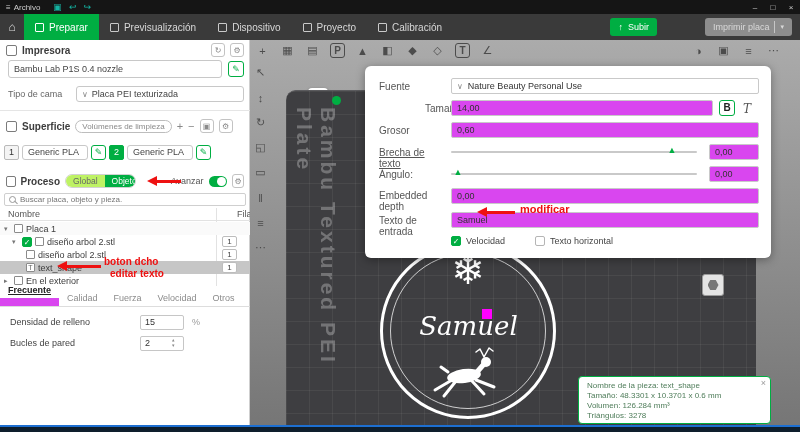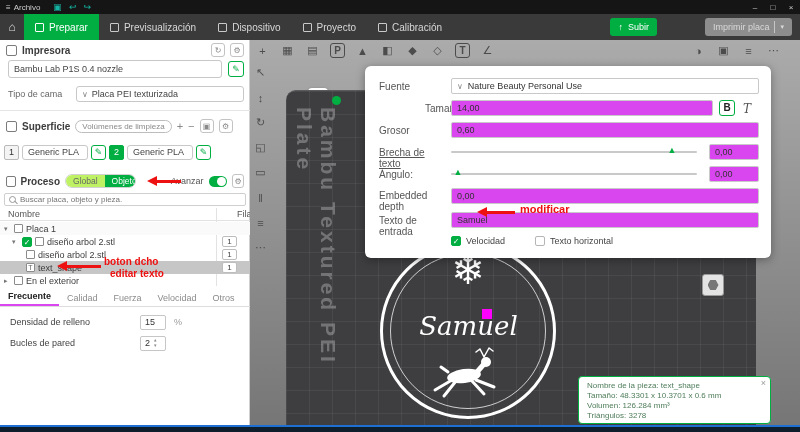--- a/index.html
+++ b/index.html
@@ -56,24 +56,24 @@
   .tcol-sep { position:absolute; left:216px; top:168px; width:1px; height:78px; background:#e2e2e2; }
   .trow { position:absolute; left:0; width:250px; height:13px; display:flex; align-items:center; gap:3px; font-size:9px; color:#3d3d3d; }
   .trow.selected { background:#c6c6c6; }
   .caret { color:#777; font-size:7px; width:7px; }
   .cb { width:10px; height:10px; border:1px solid #b5b5b5; border-radius:2px; background:#fff; font-size:8px; line-height:9px; text-align:center; }
   .cb.on { background:#00ae42; border-color:#00ae42; color:#fff; }
   .t-ic { width:9px; height:9px; border:1px solid #8b8b8b; border-radius:1px; flex:none; font-size:7px; line-height:8px; text-align:center; color:#666; background:#fff; }
   .fila-box { position:absolute; left:222px; width:15px; height:11px; border:1px solid #bdbdbd; border-radius:2px; text-align:center; line-height:10px; font-size:8px; background:#fff; color:#444; }
   .ptabs { position:absolute; left:0; top:250px; width:250px; height:17px; border-bottom:1px solid #ddd; display:flex; align-items:flex-end; gap:0; }
   .ptab { font-size:9px; color:#8b8b8b; padding:0 8px 3px 8px; }
-  .ptab.active { color:#222; font-weight:bold; border-bottom:2px solid #d946ef; }
+  .ptab.active { color:#222; font-weight:bold; border-bottom:8px solid #d946ef;text-decoration:underline; }
   .prow { position:absolute; left:0; width:250px; height:16px; display:flex; align-items:center; }
   .prow .plabel { margin-left:10px; width:130px; color:#444; }
-  .pinput { width:26px; height:15px; border:1px solid #c6c6c6; border-radius:2px; font-size:9px; padding:0 4px; color:#333; font-family:"Liberation Sans",sans-serif; }
+  .pinput { width:44px; height:15px; border:1px solid #c6c6c6; border-radius:2px; font-size:9px; padding:0 4px; color:#333; font-family:"Liberation Sans",sans-serif; }
   .punit { margin-left:8px; color:#999; }
   .spin { display:flex; flex-direction:column; margin-left:-12px; color:#888; font-size:5px; line-height:5px; }
 
   
   .viewport { position:absolute; left:250px; top:40px; width:550px; height:385px; background:linear-gradient(#ababab, #767676); overflow:hidden; }
   .tchip { position:absolute; width:17px; height:17px; display:flex; align-items:center; justify-content:center; color:#4c4c4c; font-size:11px; }
   .tchip.boxed { border:1.5px solid #4c4c4c; border-radius:3px; font-size:10px; font-weight:bold; width:15px; height:15px; }
   .pencil-chip { position:absolute; left:58px; top:48px; width:20px; height:20px; background:#fff; border-radius:4px; box-shadow:0 1px 3px rgba(0,0,0,.4); display:flex; align-items:center; justify-content:center; color:#00ae42; font-size:12px; }
   .plate { position:absolute; left:36px; top:50px; width:470px; height:335px; background-color:#3e3e41; border-radius:10px 10px 0 0; background-image:linear-gradient(rgba(255,255,255,.055) 1px, transparent 1px), linear-gradient(90deg, rgba(255,255,255,.055) 1px, transparent 1px); background-size:23px 23px; border-top:1px solid #5b5b5e; }
   .plate-label { position:absolute; left:6px; top:16px; writing-mode:vertical-rl; font-weight:bold; font-size:21px; letter-spacing:3px; color:rgba(255,255,255,.28); }

